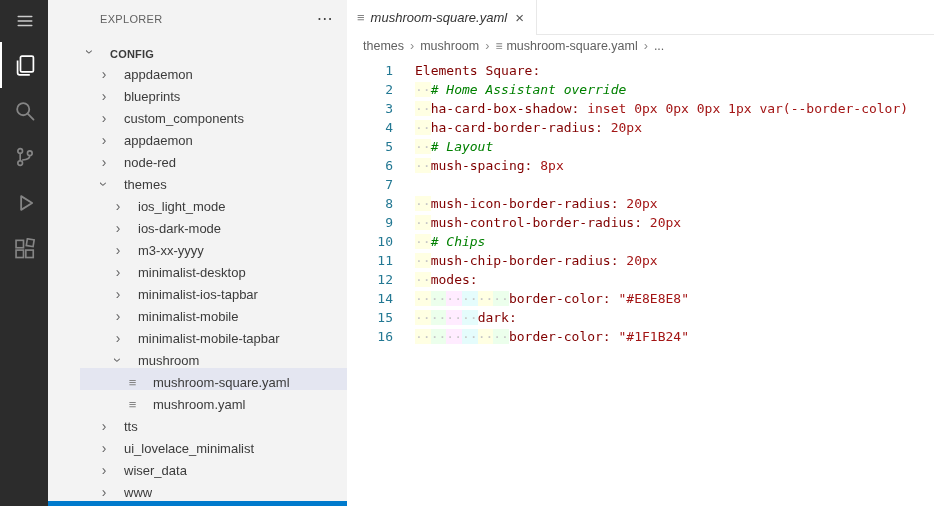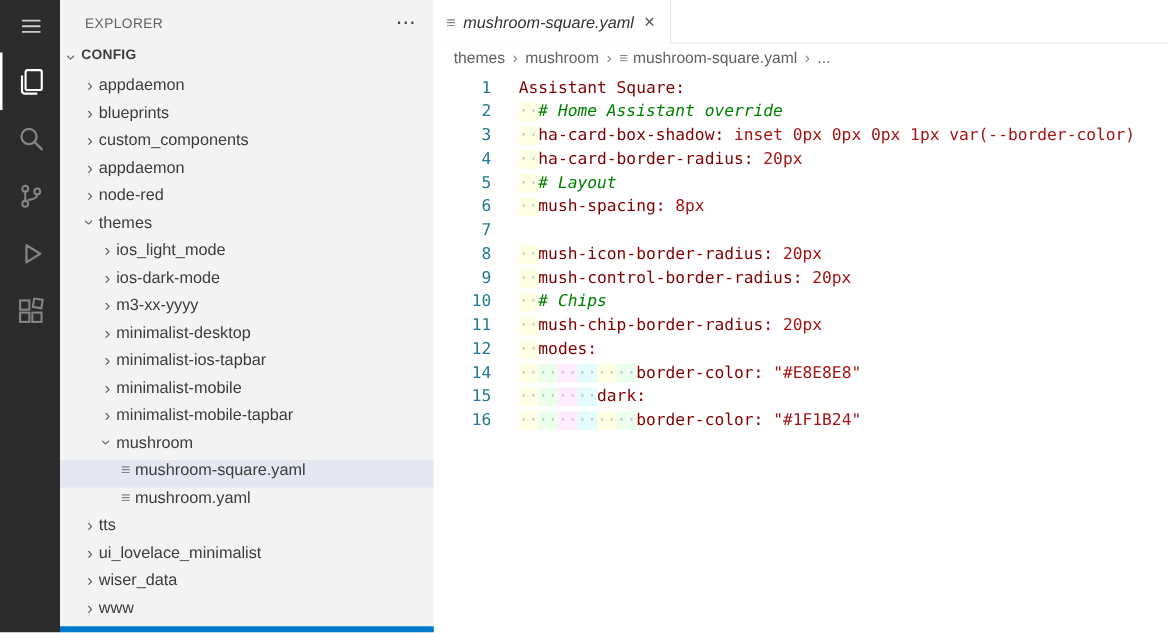--- a/index.html
+++ b/index.html
@@ -9,26 +9,26 @@
 
   
   .activity-bar { width: 48px; flex: none; background:#2c2c2c; display:flex; flex-direction:column; align-items:stretch; }
   .ab-item { height: 46px; display:flex; align-items:center; justify-content:center;
     color:#858585; border-left:2px solid transparent; cursor:pointer; }
   .ab-item.menu { height: 42px; color:#cccccc; }
   .ab-item.active { color:#ffffff; border-left-color:#ffffff; }
   .ab-item svg { display:block; }
 
   
-  .sidebar { width: 299px; flex:none; background:#f3f3f3; overflow:hidden; }
+  .sidebar { width: 299px; flex:none; background:#f3f3f3; overflow:hidden;padding-left:32px; }
   .sidebar-header { height: 38px; display:flex; align-items:center; justify-content:space-between;
     padding: 0 14px 0 20px; color:#616161; font-size: 11px; letter-spacing:.03em; }
   .more { font-size: 16px; color:#424242; cursor:pointer; line-height: 10px; }
   .tree { font-size: 13px; color:#3b3b3b; }
-  .row { height: 22px; display:flex; align-items:flex-start; gap:1px; cursor:pointer; white-space:nowrap; }
+  .row { height: 22px; display:flex; align-items:flex-end; gap:14px; cursor:pointer; white-space:nowrap; }
   .row.sel { background: var(--selection-bg, #e4e6f1); }
   .root-row { padding-left:4px; font-weight:bold; font-size:11px; letter-spacing:.02em; }
   .chev { color:#646465; font-size:14px; width:12px; text-align:center; flex:none;
     font-weight:normal; display:inline-block; }
   .chev.open { transform: rotate(90deg); }
   .file-ic { color:#848484; font-size:13px; width:13px; text-align:center; flex:none; }
   .tlabel { overflow:hidden; text-overflow:ellipsis; }
 
   
   .editor { flex:1; background:#ffffff; display:flex; flex-direction:column; min-width:0; }
@@ -236,21 +236,21 @@
         <span class="crumb">
           <span class="bc-ic">≡</span>
           <span>mushroom-square.yaml</span>
         </span>
         <span class="bc-sep">›</span>
         <span class="crumb">
           <span>...</span>
         </span>
       </div>
     <div class="code" id="code">
-        <div class="line"><span class="ln">1</span><span class="lc"><span class="tok key">Assistant Square:</span></span></div>
+        <div class="line"><span class="ln">1</span><span class="lc"><span class="tok key">Elements Square:</span></span></div>
         <div class="line"><span class="ln">2</span><span class="lc"><span class="ws g0">··</span><span class="tok comment"># Home Assistant override</span></span></div>
         <div class="line"><span class="ln">3</span><span class="lc"><span class="ws g0">··</span><span class="tok key">ha-card-box-shadow:</span><span class="tok value"> inset 0px 0px 0px 1px var(--border-color)</span></span></div>
         <div class="line"><span class="ln">4</span><span class="lc"><span class="ws g0">··</span><span class="tok key">ha-card-border-radius:</span><span class="tok value"> 20px</span></span></div>
         <div class="line"><span class="ln">5</span><span class="lc"><span class="ws g0">··</span><span class="tok comment"># Layout</span></span></div>
         <div class="line"><span class="ln">6</span><span class="lc"><span class="ws g0">··</span><span class="tok key">mush-spacing:</span><span class="tok value"> 8px</span></span></div>
         <div class="line"><span class="ln">7</span></div>
         <div class="line"><span class="ln">8</span><span class="lc"><span class="ws g0">··</span><span class="tok key">mush-icon-border-radius:</span><span class="tok value"> 20px</span></span></div>
         <div class="line"><span class="ln">9</span><span class="lc"><span class="ws g0">··</span><span class="tok key">mush-control-border-radius:</span><span class="tok value"> 20px</span></span></div>
         <div class="line"><span class="ln">10</span><span class="lc"><span class="ws g0">··</span><span class="tok comment"># Chips</span></span></div>
         <div class="line"><span class="ln">11</span><span class="lc"><span class="ws g0">··</span><span class="tok key">mush-chip-border-radius:</span><span class="tok value"> 20px</span></span></div>

